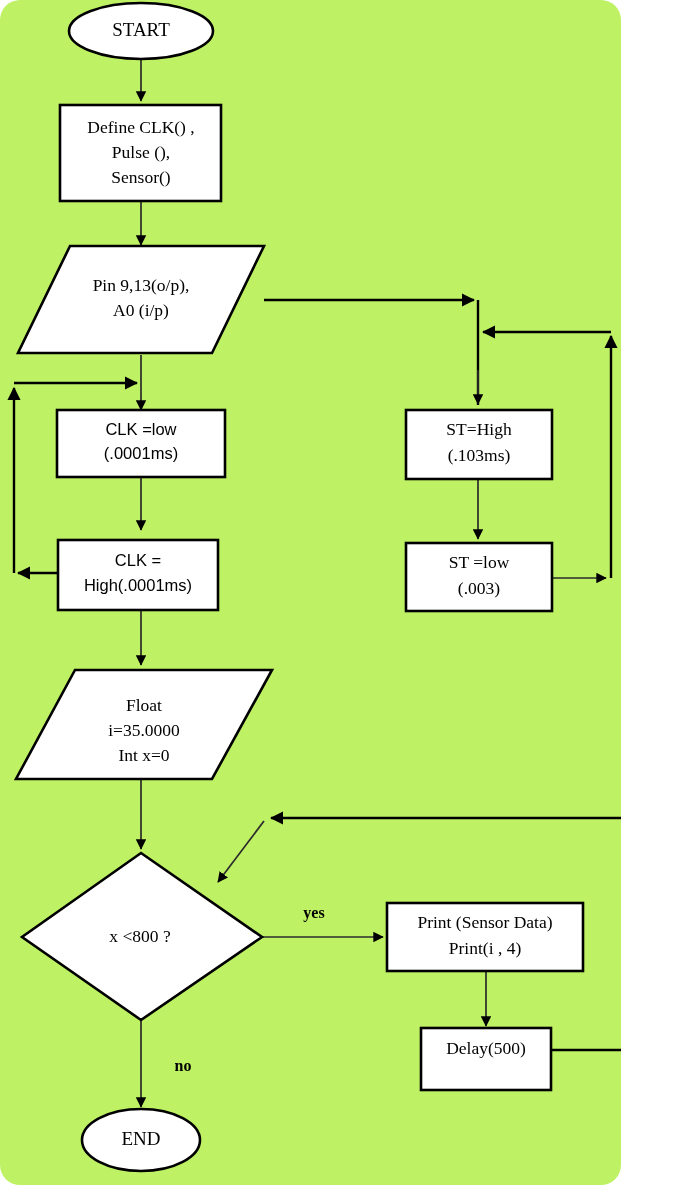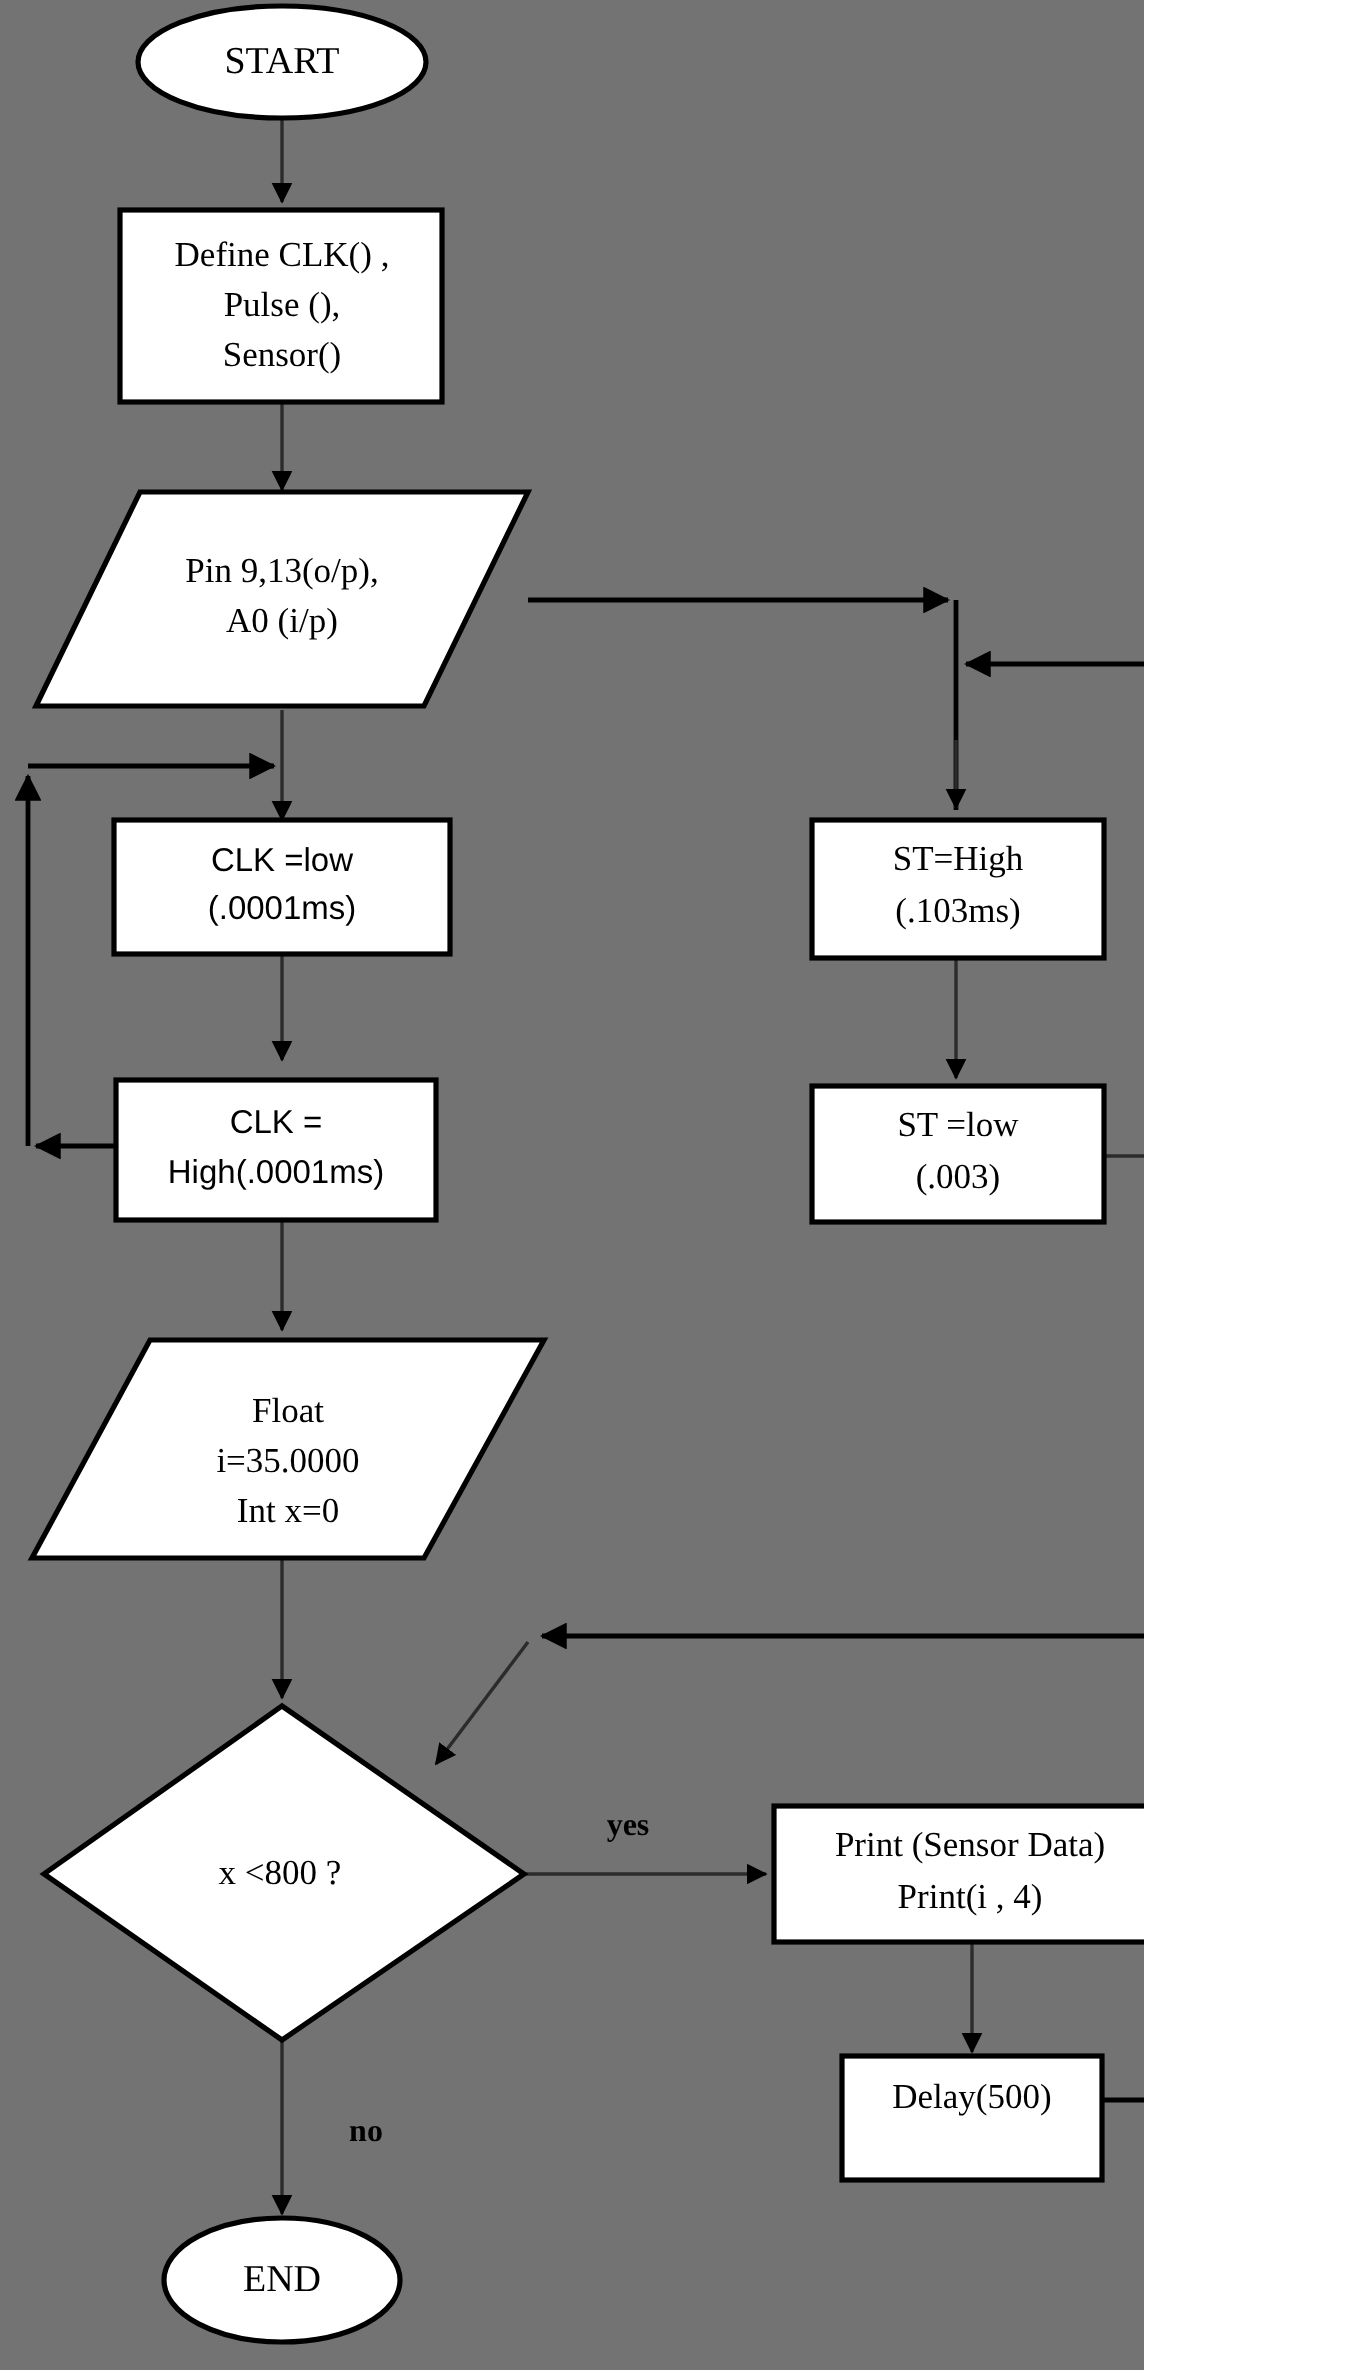--- a/index.html
+++ b/index.html
@@ -2,25 +2,26 @@
 <html><head>
 <meta charset="utf-8">
 <style>
   html, body {
     margin: 0;
     padding: 0;
     background: #ffffff;
   }
   #flowchart-root {
     position: relative;
-    width: 572px;
+    width: 621px;
     height: 1185px;
-    background: #737373;
+    background: #bef264;
     font-family: "Liberation Serif", serif;
     overflow: hidden;
+    border-radius: 20px;
   }
   svg#chart-svg {
     position: absolute;
     top: 0;
     left: 0;
     width: 685px;
     height: 1185px;
   }
   .node-shape {
     fill: #ffffff;

